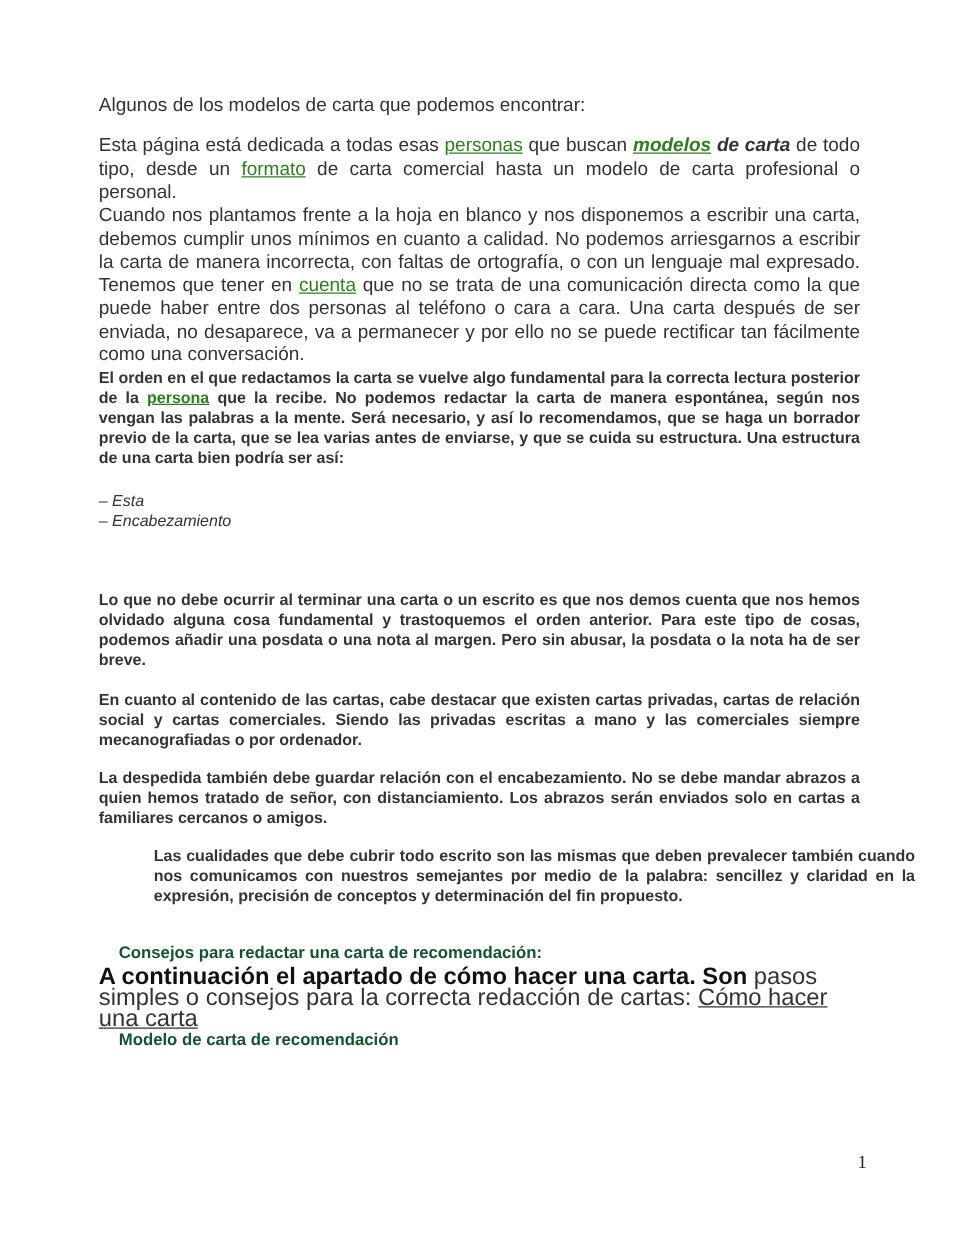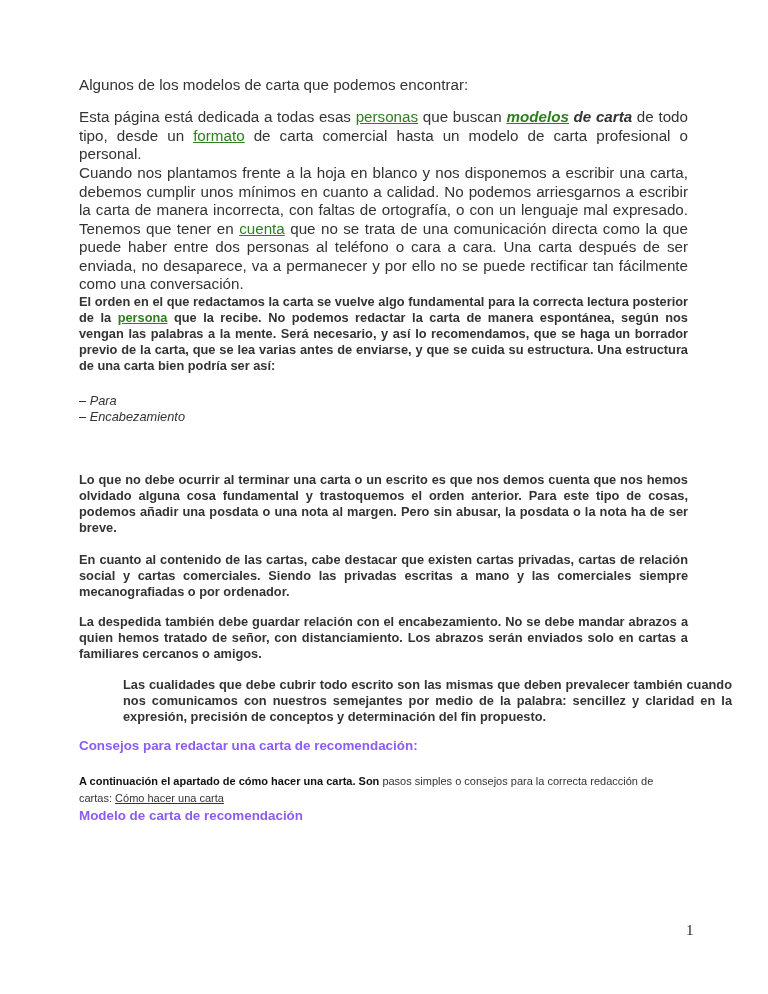--- a/index.html
+++ b/index.html
@@ -63,28 +63,28 @@
       margin: 0;
       padding: 0;
       list-style: none;
       font-size: 12.8px;
       line-height: 16px;
       font-style: italic;
       color: #333333;
     }
     .heading-bold {
       font-weight: bold;
-      color: #8b5cf6;
+      color: #14532d;
       font-size: 13.4px;
       position: absolute;
       left: 0;
-      margin: 0;
+      margin: 16px;
     }
     .p-mixed {
-      font-size: 11px;
+      font-size: 19px;
       line-height: 17px;
       margin: 0;
       position: absolute;
       left: 0;
       width: 609px;
       color: #333333;
     }
     .p-mixed b { color: #111111; }
     .link-plain {
       color: #333333;
@@ -112,21 +112,21 @@
 
   <p class="p-large" style="top:164px;">
     <span>Cuando nos plantamos frente a la hoja en blanco y nos disponemos a escribir una carta, debemos cumplir unos mínimos en cuanto a calidad. No podemos arriesgarnos a escribir la carta de manera incorrecta, con faltas de ortografía, o con un lenguaje mal expresado. Tenemos que tener en </span><a class="link-green">cuenta</a><span> que no se trata de una comunicación directa como la que puede haber entre dos personas al teléfono o cara a cara. Una carta después de ser enviada, no desaparece, va a permanecer y por ello no se puede rectificar tan fácilmente como una conversación.</span>
   </p>
 
   <p class="p-small" style="top:294px;">
     <span>El orden en el que redactamos la carta se vuelve algo fundamental para la correcta lectura posterior de la </span><a class="link-green">persona</a><span> que la recibe. No podemos redactar la carta de manera espontánea, según nos vengan las palabras a la mente. Será necesario, y así lo recomendamos, que se haga un borrador previo de la carta, que se lea varias antes de enviarse, y que se cuida su estructura. Una estructura de una carta bien podría ser así:</span>
   </p>
 
   <ul class="list" style="top:393px;">
-    <li>– Para</li>
+    <li>– Esta</li>
     <li>– Encabezamiento</li>
   </ul>
 
   <p class="p-small" style="top:472px;">Lo que no debe ocurrir al terminar una carta o un escrito es que nos demos cuenta que nos hemos olvidado alguna cosa fundamental y trastoquemos el orden anterior. Para este tipo de cosas, podemos añadir una posdata o una nota al margen. Pero sin abusar, la posdata o la nota ha de ser breve.</p>
 
   <p class="p-small" style="top:552px;">En cuanto al contenido de las cartas, cabe destacar que existen cartas privadas, cartas de relación social y cartas comerciales. Siendo las privadas escritas a mano y las comerciales siempre mecanografiadas o por ordenador.</p>
 
   <p class="p-small" style="top:614px;">La despedida también debe guardar relación con el encabezamiento. No se debe mandar abrazos a quien hemos tratado de señor, con distanciamiento. Los abrazos serán enviados solo en cartas a familiares cercanos o amigos.</p>
 
   <p class="p-small" style="top:677px;margin-left:44px;">Las cualidades que debe cubrir todo escrito son las mismas que deben prevalecer también cuando nos comunicamos con nuestros semejantes por medio de la palabra: sencillez y claridad en la expresión, precisión de conceptos y determinación del fin propuesto.</p>

